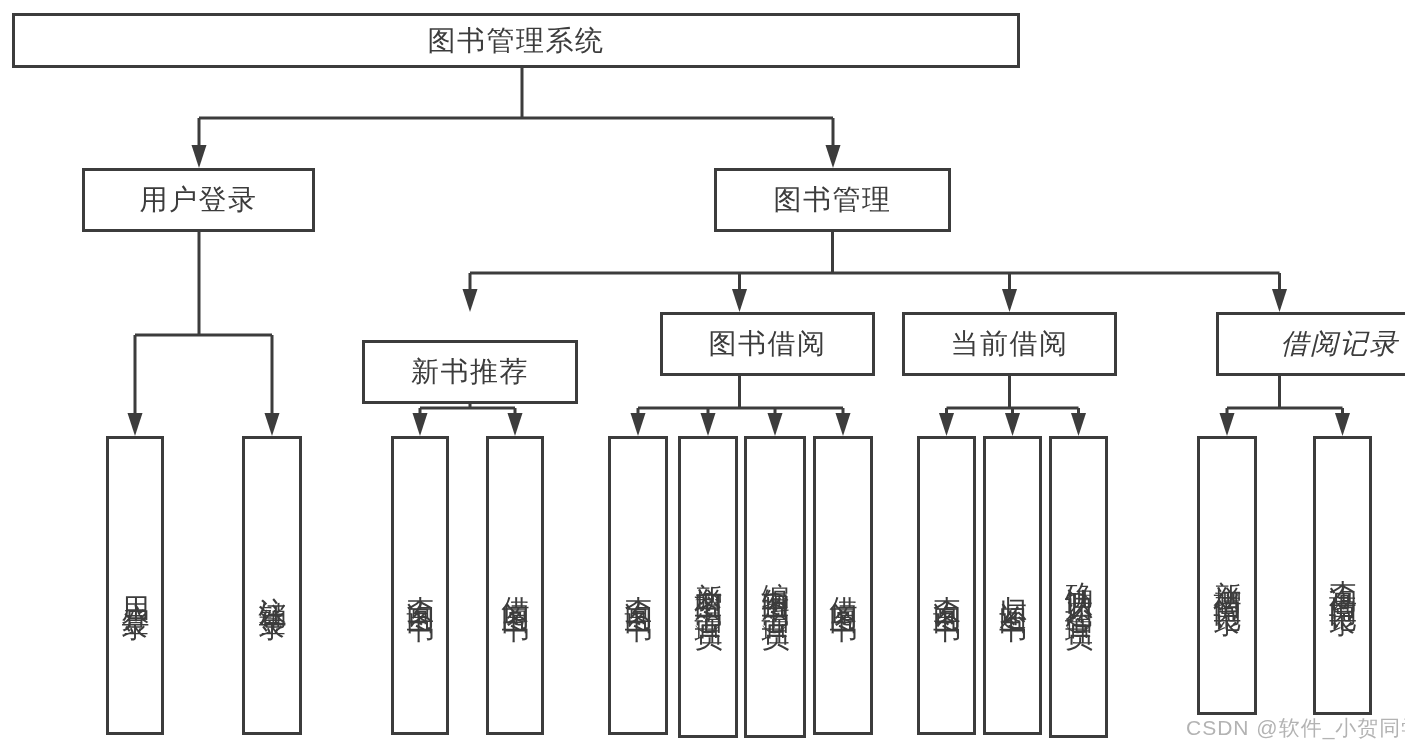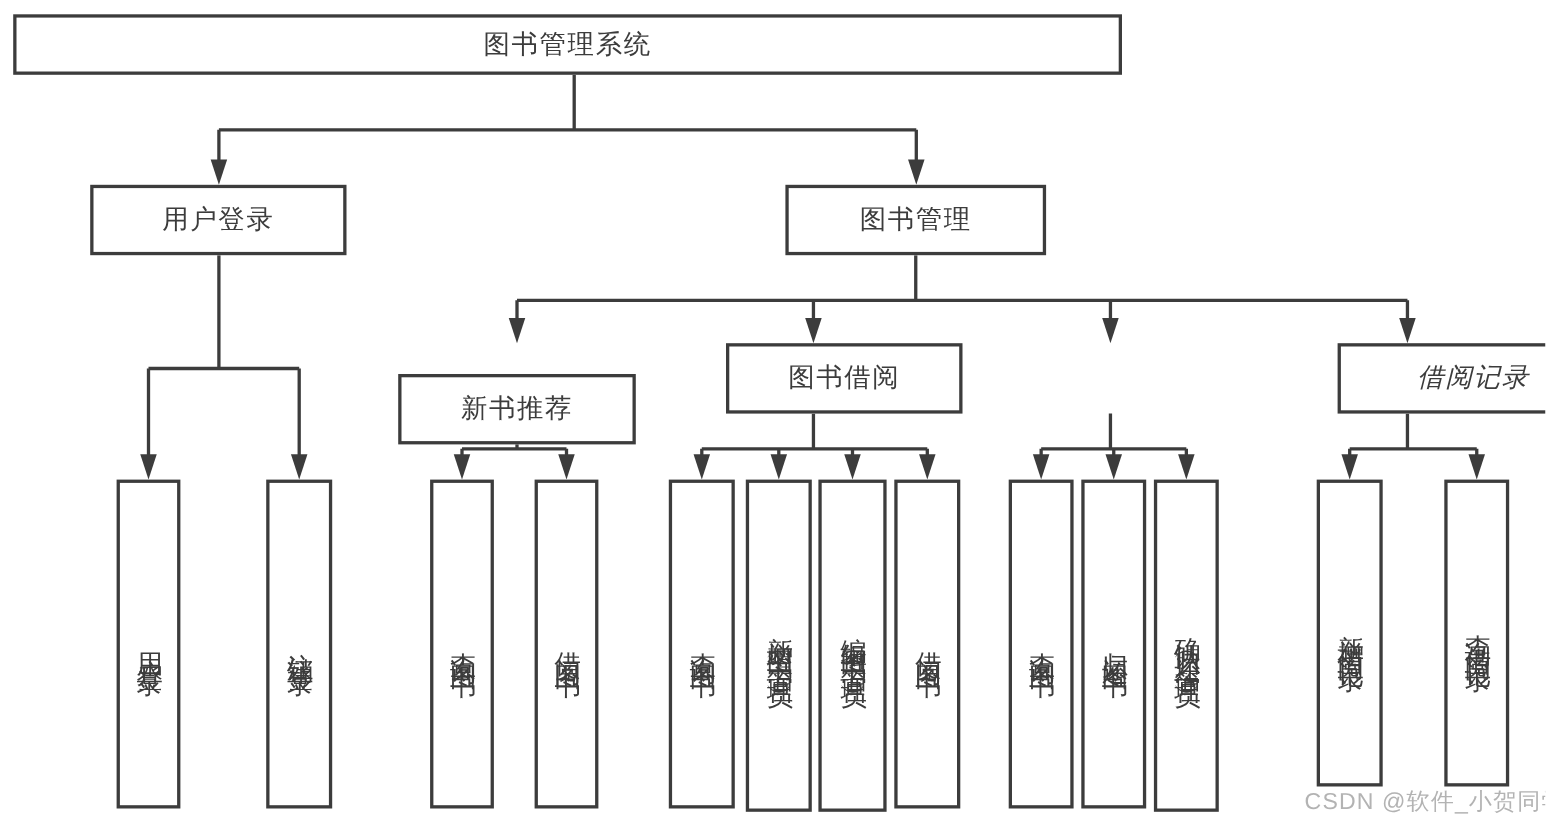--- a/index.html
+++ b/index.html
@@ -16,21 +16,21 @@
     box-sizing:border-box;
     border:3px solid #3c3c3c;
     background:#ffffff;
     display:flex;
     align-items:center;
     justify-content:center;
     z-index:2;
     color:#3c3c3c;
   }
   .box .lbl{
-    font-size:24px;
+    font-size:28px;
     letter-spacing:1.5px;
     line-height:1;
     white-space:nowrap;
   }
   .box.v .lbl{
     writing-mode:vertical-rl;
     text-orientation:mixed;
     letter-spacing:6px;
     white-space:normal;
   }
@@ -113,20 +113,23 @@
   <div class="box n-bookmgmt">
     <span class="lbl">图书管理</span>
   </div>
 
   <div class="box n-rec">
     <span class="lbl">新书推荐</span>
   </div>
   <div class="box n-borrow">
     <span class="lbl">图书借阅</span>
   </div>
+  <div class="box n-current">
+    <span class="lbl">当前借阅</span>
+  </div>
   <div class="box n-records">
     <span class="lbl">借阅记录</span>
   </div>
 
   <div class="box v n-login">
     <span class="lbl">用户登录</span>
   </div>
   <div class="box v n-logout">
     <span class="lbl">注销登录</span>
   </div>

